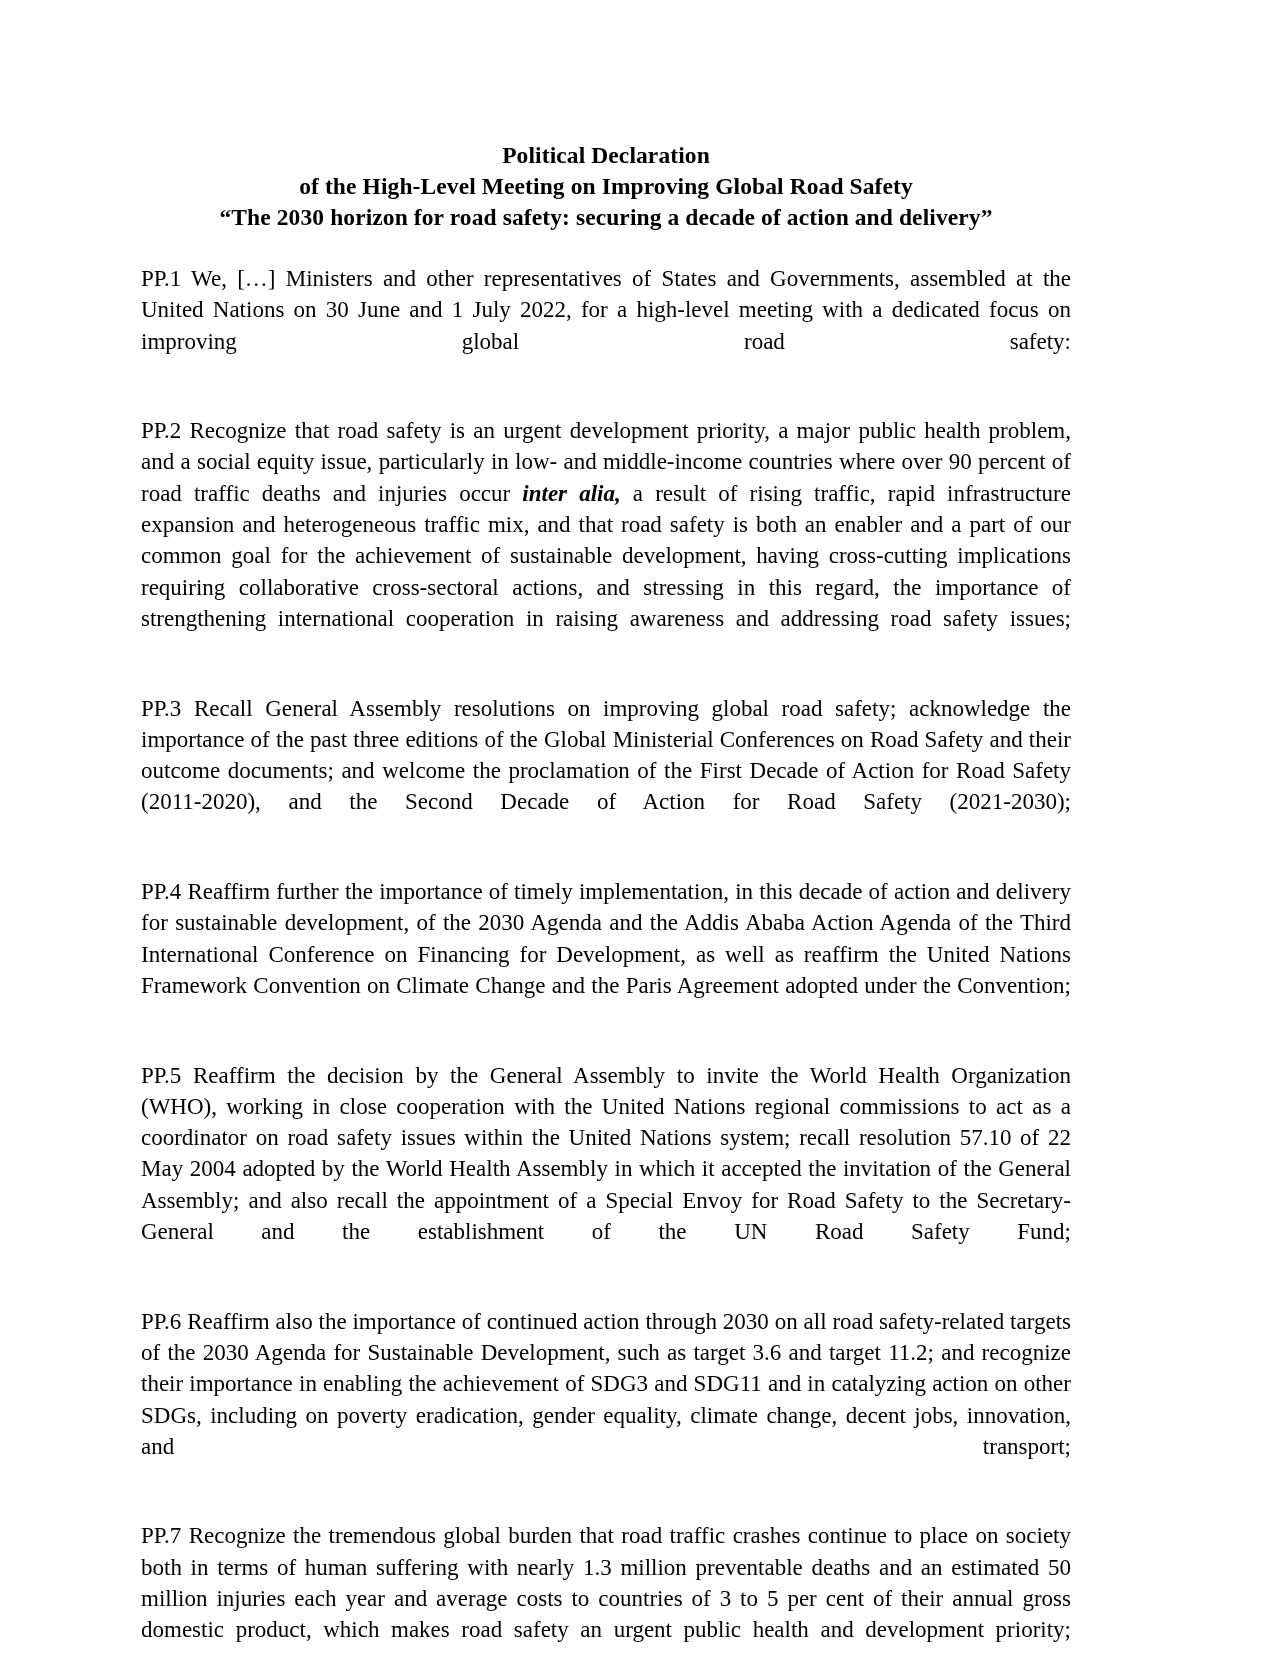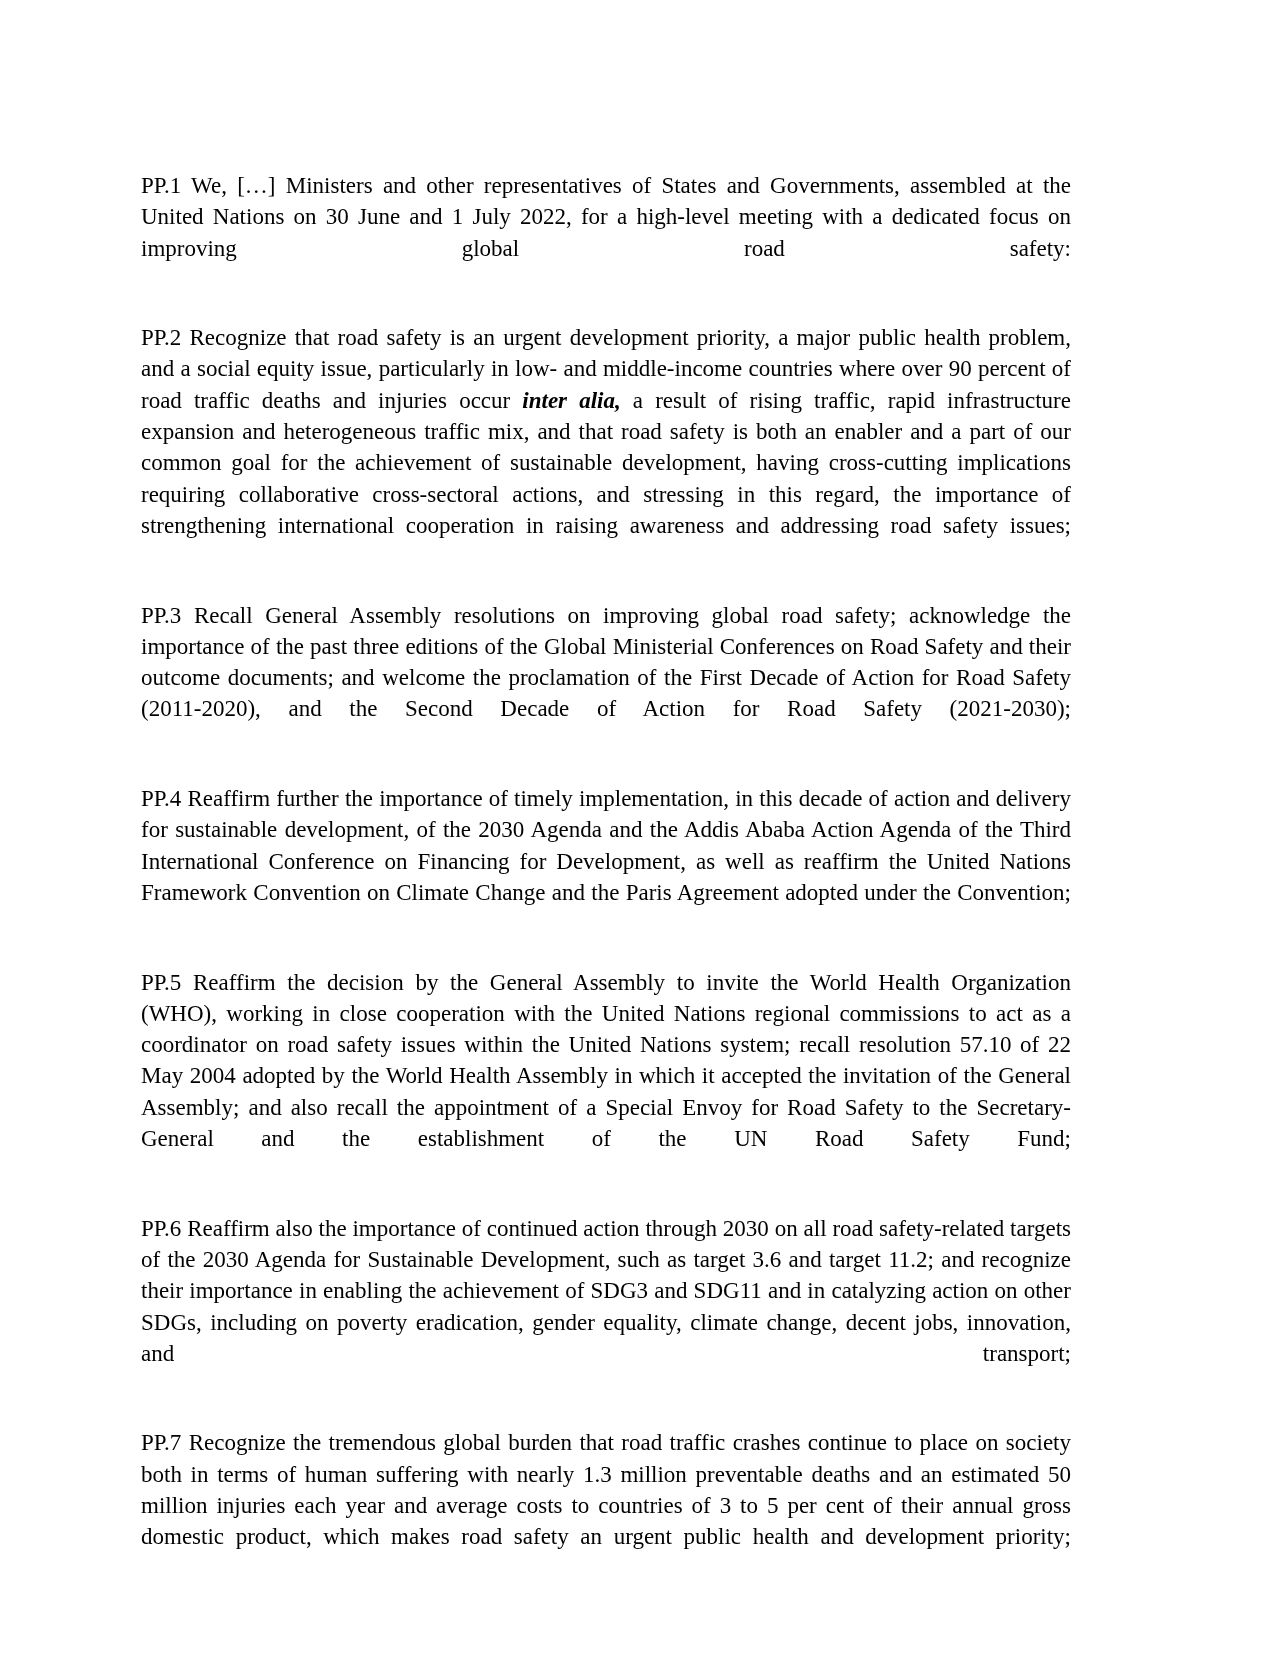--- a/index.html
+++ b/index.html
@@ -67,20 +67,25 @@
     text-align-last: left;
     margin-top: 25px;
   }
 </style>
 </head>
 <body>
 
 <div class="page">
   <div class="content">
 
+    <div class="doc-title">
+      <span class="title-line">Political Declaration</span>
+      <span class="title-line">of the High-Level Meeting on Improving Global Road Safety</span>
+      <span class="title-line">“The 2030 horizon for road safety: securing a decade of action and delivery”</span>
+    </div>
 
     <div class="body-block">
 
       <p class="para">PP.1 We, […] Ministers and other representatives of States and Governments, assembled at the United Nations on 30 June and 1 July 2022, for a high-level meeting with a dedicated focus on improving global road safety:</p>
 
       <p class="para"><span>PP.2 Recognize that road safety is an urgent development priority, a major public health problem, and a social equity issue, particularly in low- and middle-income countries where over 90 percent of road traffic deaths and injuries occur </span><em class="italic">inter alia,</em><span> a result of rising traffic, rapid infrastructure expansion and heterogeneous traffic mix, and that road safety is both an enabler and a part of our common goal for the achievement of sustainable development, having cross-cutting implications requiring collaborative cross-sectoral actions, and stressing in this regard, the importance of strengthening international cooperation in raising awareness and addressing road safety issues;</span></p>
 
       <p class="para">PP.3 Recall General Assembly resolutions on improving global road safety; acknowledge the importance of the past three editions of the Global Ministerial Conferences on Road Safety and their outcome documents; and welcome the proclamation of the First Decade of Action for Road Safety (2011-2020), and the Second Decade of Action for Road Safety (2021-2030);</p>
 
       <p class="para">PP.4 Reaffirm further the importance of timely implementation, in this decade of action and delivery for sustainable development, of the 2030 Agenda and the Addis Ababa Action Agenda of the Third International Conference on Financing for Development, as well as reaffirm the United Nations Framework Convention on Climate Change and the Paris Agreement adopted under the Convention;</p>

